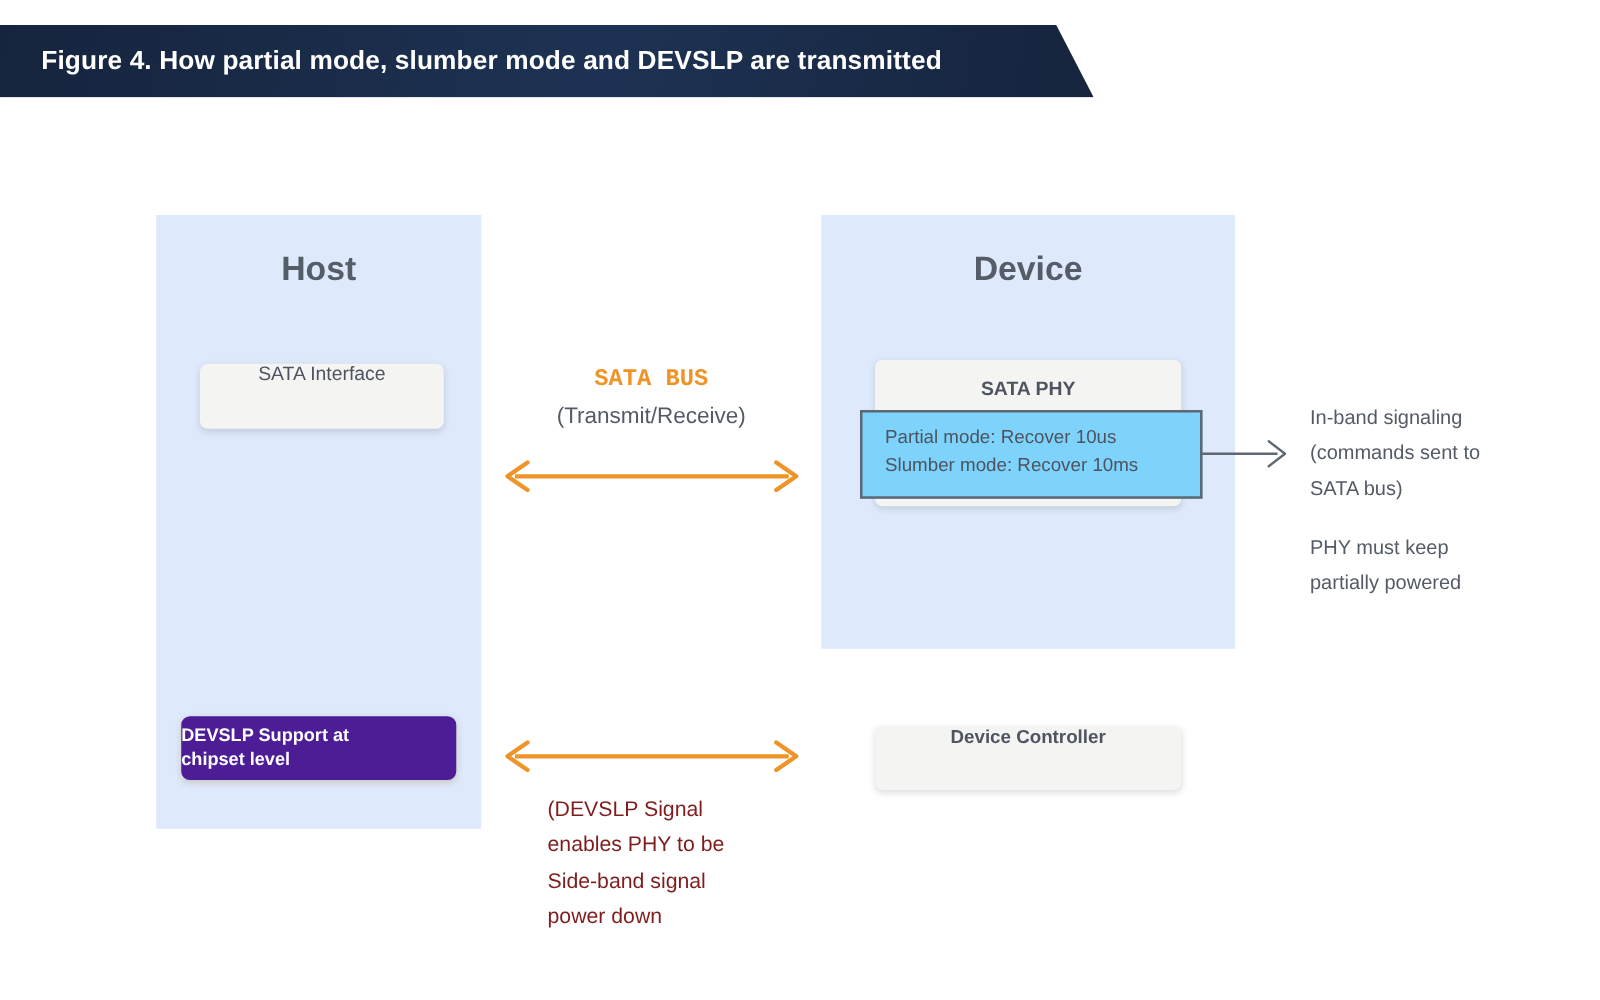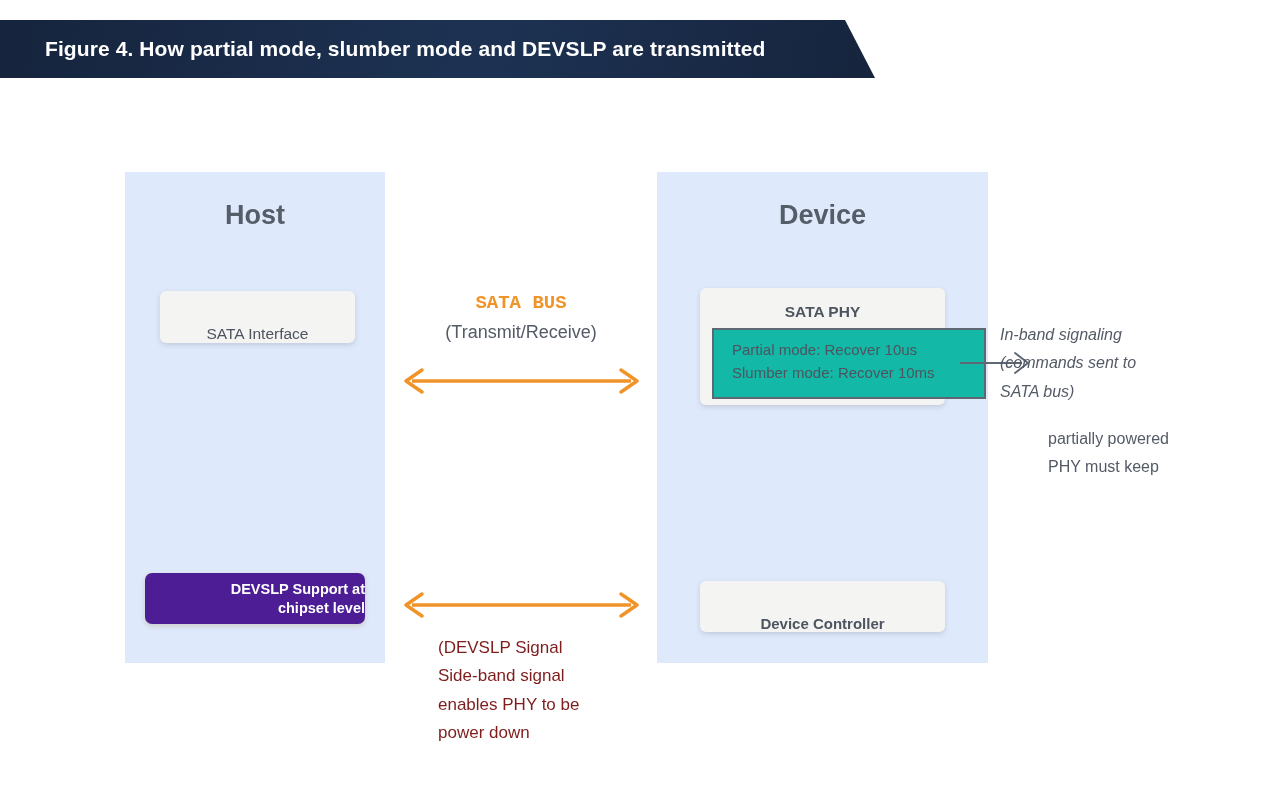--- a/index.html
+++ b/index.html
@@ -26,60 +26,60 @@
     -webkit-clip-path: polygon(0 0, 845px 0, 875px 100%, 0 100%);
     clip-path: polygon(0 0, 845px 0, 875px 100%, 0 100%);
     display: flex;
     align-items: center;
   }
   #title-banner .title-text {
     color: #ffffff;
     font-size: 21px;
     font-weight: bold;
     letter-spacing: 0.1px;
-    padding-left: 45px;
+    padding-left: 33px;
     white-space: nowrap;
   }
 
   
   .panel {
     position: absolute;
     background: #dee9fb;
   }
   #host-panel {
     left: 125px;
     top: 172px;
     width: 260px;
     height: 491px;
   }
   #device-panel {
     left: 657px;
     top: 172px;
     width: 331px;
-    height: 491px;
+    height: 347px;
   }
   .panel-title {
     position: absolute;
     left: 0;
     top: 28px;
     width: 100%;
     text-align: center;
     font-size: 27px;
     font-weight: bold;
     color: #555e68;
   }
 
   
   .card {
     position: absolute;
     background: #f4f4f3;
     border-radius: 6px;
     box-shadow: 0 2px 5px rgba(90,100,115,0.22);
     display: flex;
-    align-items: flex-end;
+    align-items: flex-start;
     justify-content: center;
     text-align: center;
     color: #4e5560;
     font-size: 15px;
     font-weight: bold;
   }
   #sata-interface-card {
     left: 160px;
     top: 291px;
     width: 195px;
@@ -121,24 +121,23 @@
   }
 
   
   #mode-box {
     position: absolute;
     left: 688px;
     top: 328px;
     width: 274px;
     height: 71px;
     border: 2px solid #5d6873;
-    background: #14b8a6;
+    background: #7dd3fc;
     box-sizing: border-box;
     padding: 8px 0 0 18px;
-    margin-left: 24px;
   }
   #mode-box .mode-line {
     color: #4d545f;
     font-size: 15px;
     line-height: 1.55;
     white-space: nowrap;
   }
 
   
   #sata-bus-label {
@@ -180,21 +179,21 @@
   #bus-arrow-bottom { left: 400px; top: 592px; width: 243px; }
 
   
   .side-note {
     position: absolute;
     color: #545b66;
     font-size: 16px;
     line-height: 1.78;
     width: 175px;
   }
-  #note-inband { left: 1000px; top: 321px; font-style: italic; }
+  #note-inband { left: 1048px; top: 321px; }
   #note-phy    { left: 1048px; top: 425px; }
 
   #phy-connector {
     position: absolute;
     left: 958px;
     top: 340px;
     width: 82px;
     height: 46px;
   }
 </style>
@@ -245,32 +244,32 @@
 </svg>
 
 <svg id="bus-arrow-bottom" class="bus-arrow" viewBox="0 0 243 26">
   <line x1="12" y1="13" x2="231" y2="13" stroke="#f09328" stroke-width="3.4"></line>
   <polyline points="22,2 6,13 22,24" fill="none" stroke="#f09328" stroke-width="3.4" stroke-linecap="round" stroke-linejoin="round"></polyline>
   <polyline points="221,2 237,13 221,24" fill="none" stroke="#f09328" stroke-width="3.4" stroke-linecap="round" stroke-linejoin="round"></polyline>
 </svg>
 
 <div id="devslp-note">
   <div>(DEVSLP Signal</div>
+  <div>enables PHY to be</div>
   <div>Side-band signal</div>
-  <div>enables PHY to be</div>
   <div>power down</div>
 </div>
 
 <svg id="phy-connector" viewBox="0 0 82 46">
   <line x1="2" y1="23" x2="64" y2="23" stroke="#5d6873" stroke-width="1.9"></line>
   <polyline points="57,13 70,23 57,33" fill="none" stroke="#5d6873" stroke-width="1.9" stroke-linecap="round" stroke-linejoin="round"></polyline>
 </svg>
 
 <div id="note-inband" class="side-note">
   <div>In-band signaling</div>
   <div>(commands sent to</div>
   <div>SATA bus)</div>
 </div>
 
 <div id="note-phy" class="side-note">
+  <div>PHY must keep</div>
   <div>partially powered</div>
-  <div>PHY must keep</div>
 </div>
 
 </body></html>

